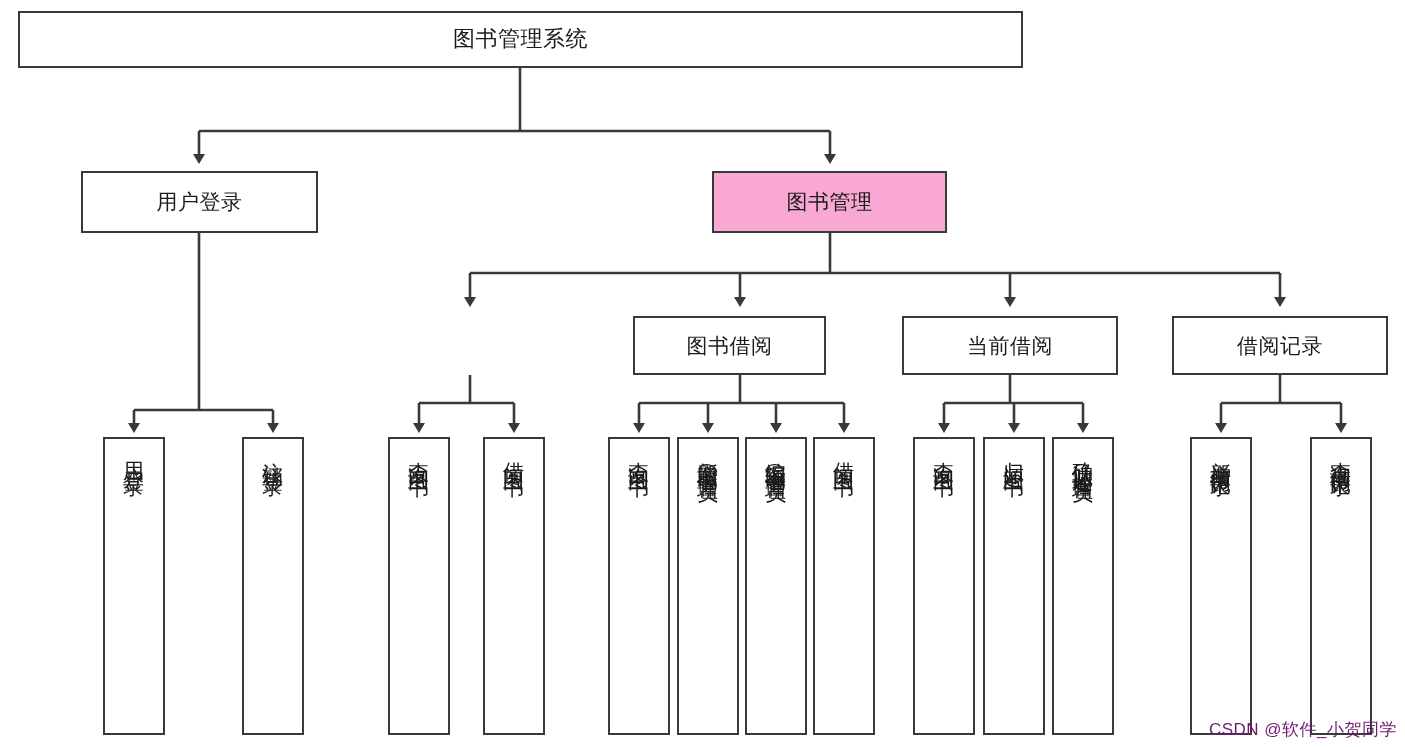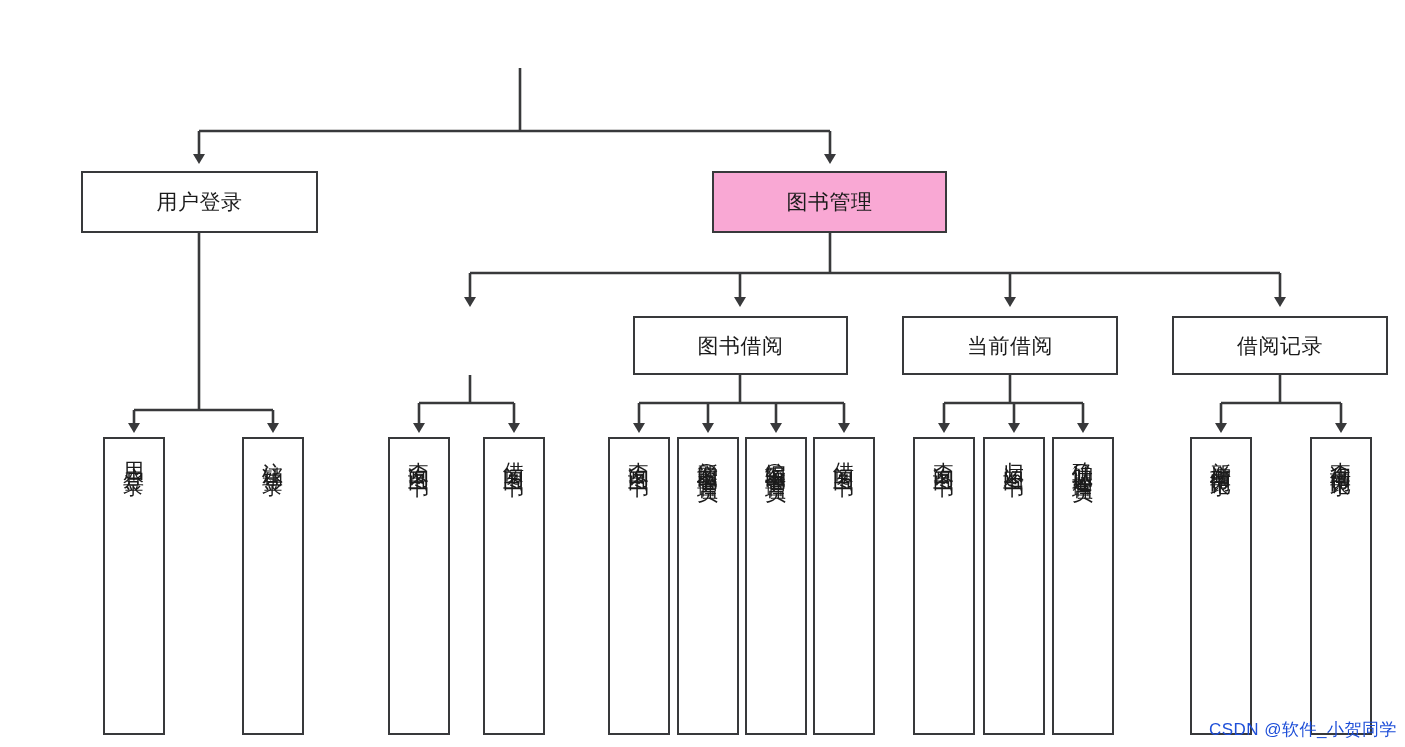--- a/index.html
+++ b/index.html
@@ -123,29 +123,32 @@
       <path d="M1014,403 L1014,424" marker-end="url(#arrow)"></path>
       <path d="M1083,403 L1083,424" marker-end="url(#arrow)"></path>
 
       <path d="M1280,375 L1280,403"></path>
       <path d="M1221,403 L1341,403"></path>
       <path d="M1221,403 L1221,424" marker-end="url(#arrow)"></path>
       <path d="M1341,403 L1341,424" marker-end="url(#arrow)"></path>
     </g>
   </svg>
 
+  <div class="node root horizontal" style="left: 18px; top: 11px; width: 1005px; height: 57px; border-color: rgb(56, 57, 59); background: rgb(255, 255, 255); color: rgb(27, 27, 27);">
+    <span class="node-label">图书管理系统</span>
+  </div>
 
   <div class="node horizontal" style="left: 81px; top: 171px; width: 237px; height: 62px; border-color: rgb(56, 57, 59); background: rgb(255, 255, 255); color: rgb(27, 27, 27);">
     <span class="node-label">用户登录</span>
   </div>
   <div class="node horizontal" style="left: 712px; top: 171px; width: 235px; height: 62px; border-color: rgb(56, 57, 59); background: #f9a8d4; color: rgb(27, 27, 27);">
     <span class="node-label">图书管理</span>
   </div>
 
-  <div class="node horizontal" style="left: 633px; top: 316px; width: 215px; height: 59px; border-color: rgb(56, 57, 59); background: rgb(255, 255, 255); color: rgb(27, 27, 27);">
+  <div class="node horizontal" style="left: 633px; top: 316px; width: 193px; height: 59px; border-color: rgb(56, 57, 59); background: rgb(255, 255, 255); color: rgb(27, 27, 27);">
     <span class="node-label">图书借阅</span>
   </div>
   <div class="node horizontal" style="left: 1172px; top: 316px; width: 216px; height: 59px; border-color: rgb(56, 57, 59); background: rgb(255, 255, 255); color: rgb(27, 27, 27);">
     <span class="node-label">借阅记录</span>
   </div>
   <div class="node horizontal" style="left: 902px; top: 316px; width: 216px; height: 59px; border-color: rgb(56, 57, 59); background: rgb(255, 255, 255); color: rgb(27, 27, 27);">
     <span class="node-label">当前借阅</span>
   </div>
 
   <div class="node vertical" style="left: 103px; top: 437px; width: 62px; height: 298px; border-color: rgb(56, 57, 59); background: rgb(255, 255, 255); color: rgb(27, 27, 27);">
@@ -181,15 +184,15 @@
   <div class="node vertical tall-text" style="left: 1052px; top: 437px; width: 62px; height: 298px; border-color: rgb(56, 57, 59); background: rgb(255, 255, 255); color: rgb(27, 27, 27);">
     <span class="node-label">确认归还（管理员）</span>
   </div>
   <div class="node vertical tall-text" style="left: 1190px; top: 437px; width: 62px; height: 298px; border-color: rgb(56, 57, 59); background: rgb(255, 255, 255); color: rgb(27, 27, 27);">
     <span class="node-label">新增借阅记录</span>
   </div>
   <div class="node vertical tall-text" style="left: 1310px; top: 437px; width: 62px; height: 298px; border-color: rgb(56, 57, 59); background: rgb(255, 255, 255); color: rgb(27, 27, 27);">
     <span class="node-label">查询借阅记录</span>
   </div>
 
-  <div class="watermark" style="color: #1d4ed8;">CSDN @软件_小贺同学</div>
+  <div class="watermark" style="color: #701a75;">CSDN @软件_小贺同学</div>
 
 </div>
 
 </body></html>

